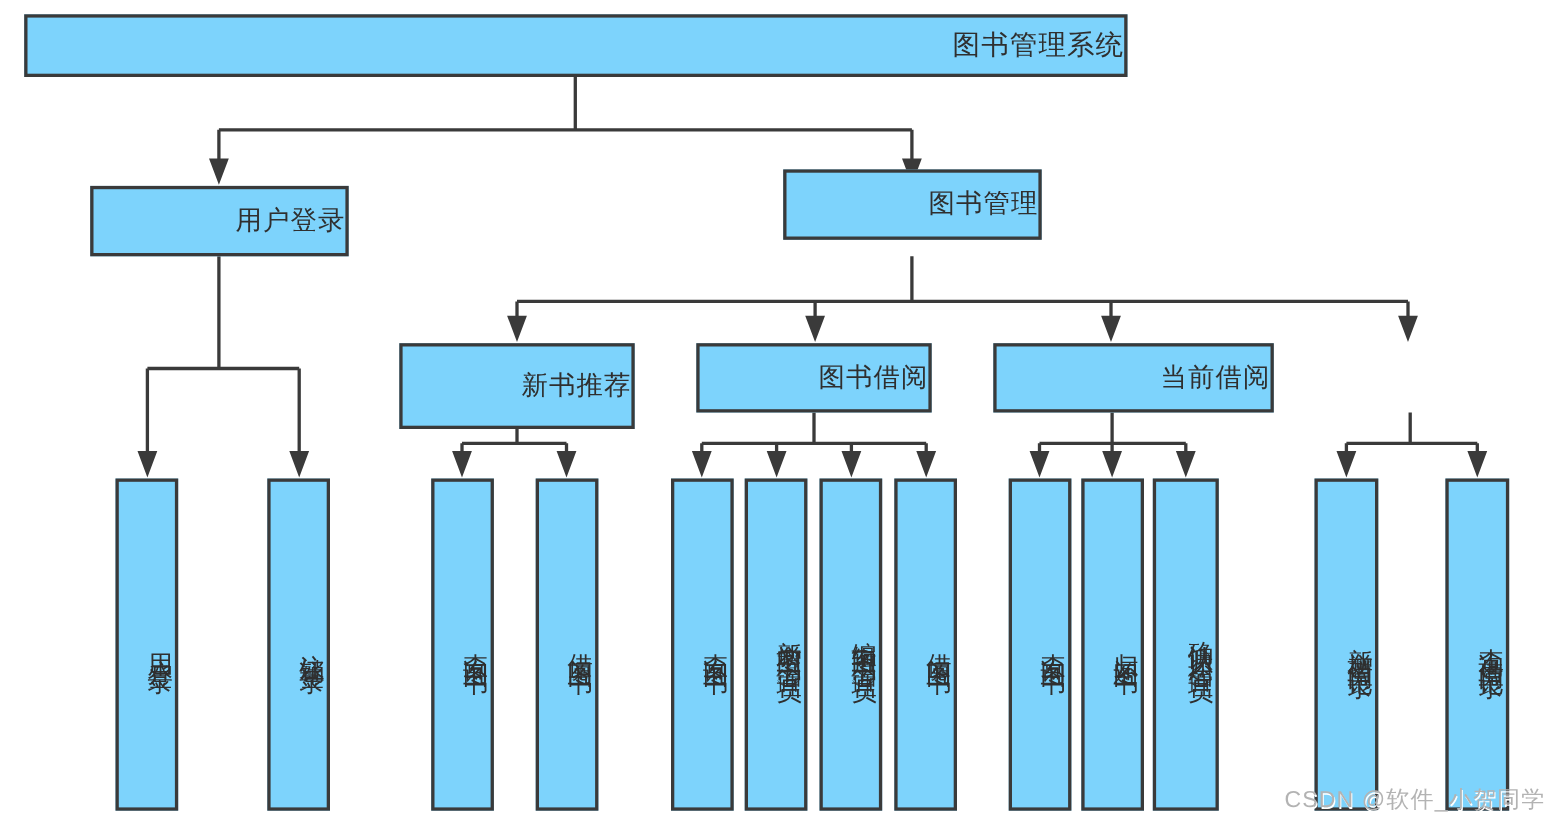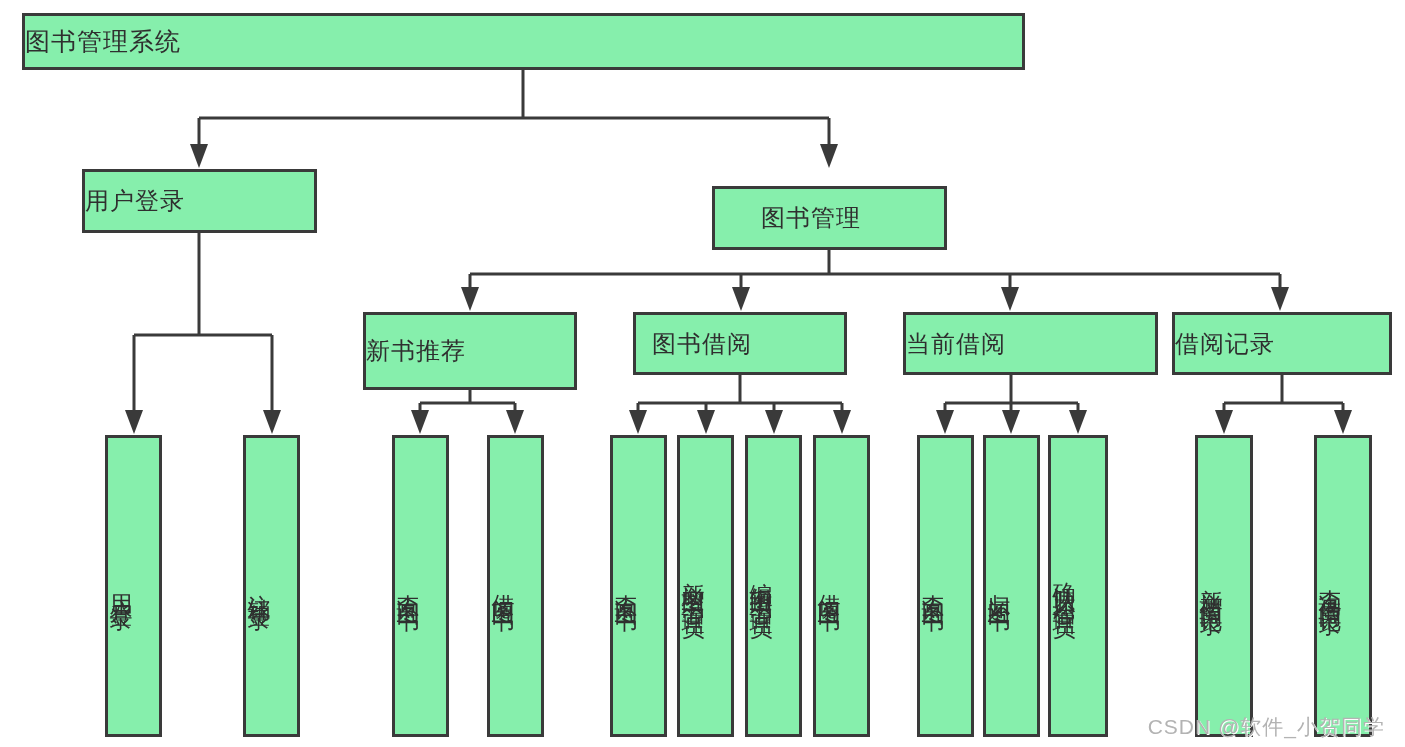--- a/index.html
+++ b/index.html
@@ -16,41 +16,41 @@
   }
   .connectors {
     position: absolute; left: 0; top: 0;
     width: 1405px; height: 747px;
     pointer-events: none;
   }
   .node {
     position: absolute;
     box-sizing: border-box;
     border: 3px solid var(--line, #3a3a3a);
-    background: #86efac;
+    background: #7dd3fc;
     display: flex;
     align-items: center;
-    justify-content: flex-start;
+    justify-content: flex-end;
     color: var(--text, #2f2f2f);
   }
   .node .label {
     white-space: nowrap;
     line-height: 1.15;
   }
   .root-node .label { font-size: 25px; letter-spacing: 1px; }
   .branch-node .label, .group-node .label { font-size: 24px; letter-spacing: 1px; }
   .leaf-node .label {
     writing-mode: vertical-rl;
     font-size: 23px;
     letter-spacing: 5px;
     white-space: nowrap;
   }
   .watermark {
     position: absolute;
-    right: 20px; bottom: 6px;
+    right: 0; bottom: 6px;
     font-size: 21px;
     color: var(--watermark, #b3b3b3);
     letter-spacing: 1px;
     white-space: nowrap;
     text-shadow: 1px 1px 0 #ffffff;
   }
 </style>
 </head>
 <body>
 
@@ -80,35 +80,32 @@
     </g>
   </svg>
 
   <div class="node root-node" style="left:22px; top:13px; width:1003px; height:57px;">
     <span class="label">图书管理系统</span>
   </div>
 
   <div class="node branch-node" style="left:82px; top:169px; width:235px; height:64px;">
     <span class="label">用户登录</span>
   </div>
-  <div class="node branch-node" style="left:712px; top:186px; width:235px; height:64px;padding-left:46px;">
+  <div class="node branch-node" style="left:712px; top:154px; width:235px; height:64px;padding-left:46px;">
     <span class="label">图书管理</span>
   </div>
 
   <div class="node group-node" style="left:363px; top:312px; width:214px; height:78px;">
     <span class="label">新书推荐</span>
   </div>
   <div class="node group-node" style="left:633px; top:312px; width:214px; height:63px;padding-left:16px;">
     <span class="label">图书借阅</span>
   </div>
   <div class="node group-node" style="left:903px; top:312px; width:255px; height:63px;">
     <span class="label">当前借阅</span>
-  </div>
-  <div class="node group-node" style="left:1172px; top:312px; width:220px; height:63px;">
-    <span class="label">借阅记录</span>
   </div>
 
   <div class="node leaf-node" style="left:105px; top:435px; width:57px; height:302px;">
     <span class="label">用户登录</span>
   </div>
   <div class="node leaf-node" style="left:243px; top:435px; width:57px; height:302px;">
     <span class="label">注销登录</span>
   </div>
 
   <div class="node leaf-node" style="left:392px; top:435px; width:57px; height:302px;">

